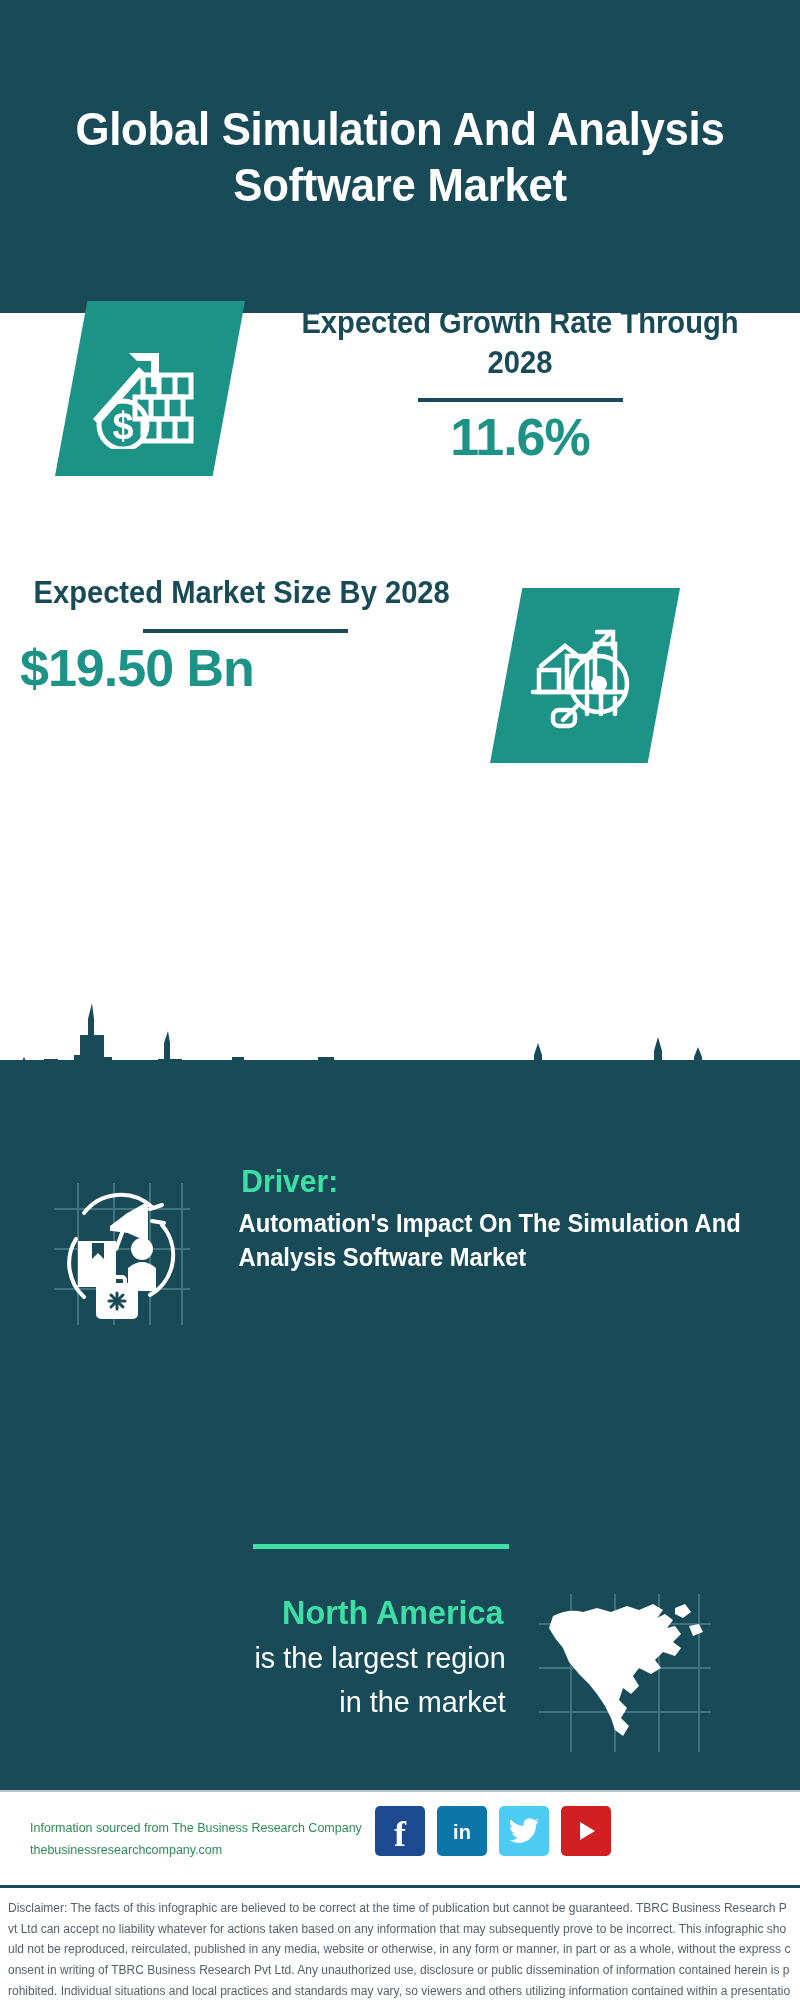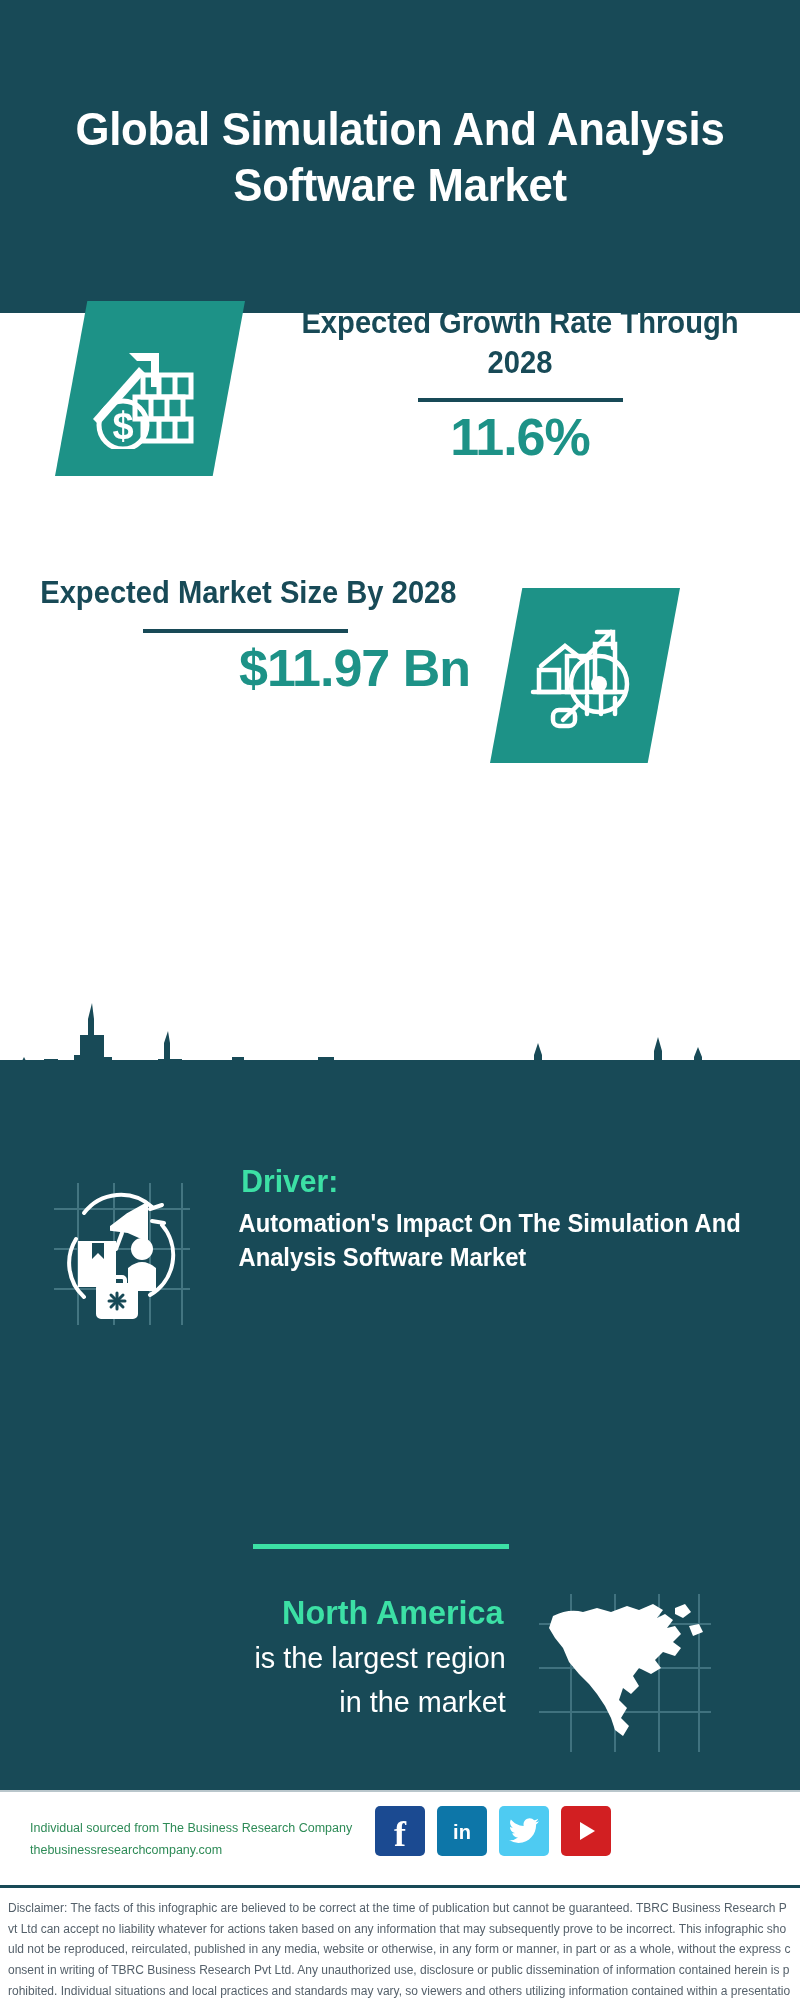--- a/index.html
+++ b/index.html
@@ -94,21 +94,21 @@
   }
   .para-right {
     left: 490px; top: 25px;
     width: 190px; height: 175px;
     clip-path: polygon(17% 0%, 100% 0%, 83% 100%, 0% 100%);
   }
   .stat2-text {
     position: absolute;
     left: 20px; top: 10px;
     width: 450px;
-    text-align: right;
+    text-align: left;
   }
   .stat2-text .rule { width: 205px; }
 
   
   .dark-panel {
     position: absolute;
     left: 0; top: 1060px;
     width: 800px;
     height: 730px;
     background: #184a57;
@@ -297,21 +297,21 @@
       <div class="stat-label">Expected Growth Rate Through 2028</div>
       <div class="rule"></div>
       <div class="stat-value">11.6%</div>
     </div>
   </div>
 
   <div class="stat2">
     <div class="stat2-text">
       <div class="stat-label">Expected Market Size By 2028</div>
       <div class="rule"></div>
-      <div class="stat-value">$11.97 Bn</div>
+      <div class="stat-value">$19.50 Bn</div>
     </div>
     <div class="para-badge para-right">
       <svg width="120" height="115" viewBox="0 0 120 115" aria-hidden="true">
         <g fill="none" stroke="#ffffff" stroke-width="4.5" stroke-linecap="round">
           <polyline points="16,48 40,28 58,42 86,14"></polyline>
           <polyline points="72,14 88,14 88,30"></polyline>
           <rect x="14" y="52" width="20" height="22"></rect>
           <rect x="42" y="38" width="20" height="36"></rect>
           <rect x="70" y="26" width="20" height="48"></rect>
           <line x1="8" y1="74" x2="100" y2="74"></line>
@@ -397,21 +397,21 @@
         </g>
         <path fill="#ffffff" d="M18 26 Q34 18 48 22 L62 18 L76 22 L92 16 L104 20 L118 14 L128 20 L122 28 L130 24 L138 30 L132 38 L140 36 L146 44 L138 52 L146 58 L140 66 L128 62 L120 70 L126 78 L116 84 L104 78 L98 86 L104 96 L96 104 L88 98 L84 110 L92 118 L86 128 L94 136 L88 146 L80 140 L76 128 L70 116 L62 104 L54 94 L44 84 L34 72 L28 58 L20 48 L14 38 Z"></path>
         <path fill="#ffffff" d="M140 18 L150 14 L156 22 L148 28 L140 24 Z"></path>
         <path fill="#ffffff" d="M154 36 L164 34 L168 42 L158 46 Z"></path>
       </svg>
     </div>
   </div>
 
   <div class="footer">
     <div class="footer-text">
-      <div>Individual sourced from The Business Research Company</div>
+      <div>Information sourced from The Business Research Company</div>
       <div>thebusinessresearchcompany.com</div>
     </div>
     <div class="social-row">
       <div class="social sc-fb">
         <span class="glyph">f</span>
       </div>
       <div class="social sc-li">
         <span class="glyph">in</span>
       </div>
       <div class="social sc-tw">

